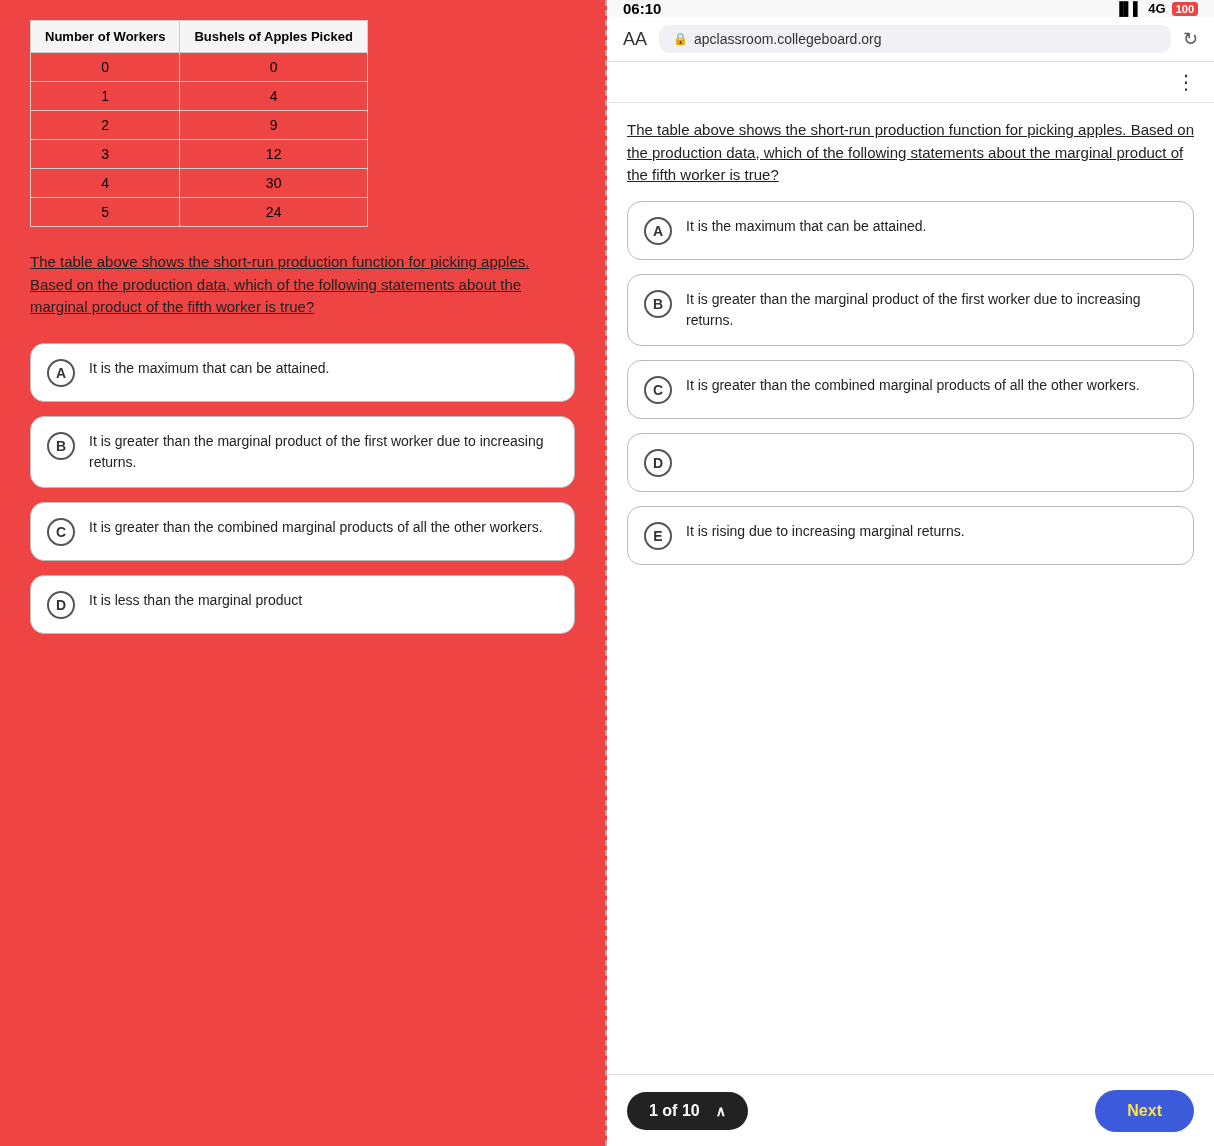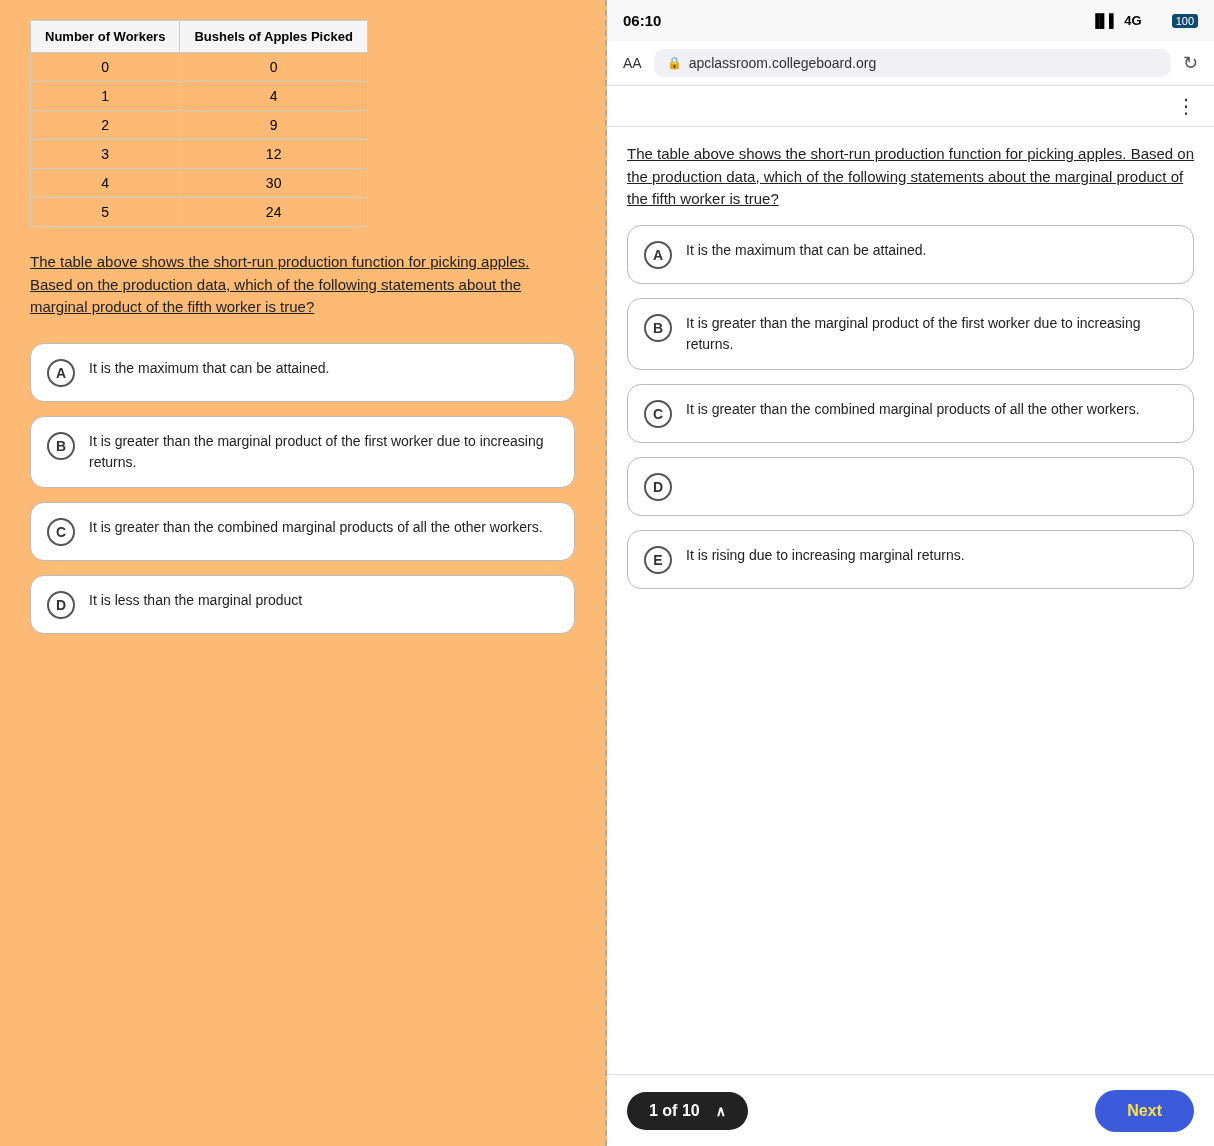--- a/index.html
+++ b/index.html
@@ -10,21 +10,21 @@
       height: 1146px;
       overflow: hidden;
       display: flex;
       flex-direction: row;
     }
 
     
     .left-panel {
       width: 607px;
       height: 1146px;
-      background: #fdba74;
+      background: #ef4444;
       padding: 20px 30px;
       border-right: 2px dashed #aaa;
       display: flex;
       flex-direction: column;
       gap: 24px;
       overflow: hidden;
     }
 
     
     .right-panel {
@@ -32,60 +32,59 @@
       height: 1146px;
       background: #ffffff;
       display: flex;
       flex-direction: column;
       overflow: hidden;
     }
 
     
     .status-bar {
       background: #f8f8f8;
-      padding: 12px 16px;
+      padding: 0 16px;
       display: flex;
       justify-content: space-between;
       align-items: center;
       font-size: 15px;
       font-weight: 600;
     }
     .status-time {
       font-size: 15px;
       font-weight: 700;
       color: #000;
     }
     .status-icons {
       display: flex;
       align-items: center;
       gap: 6px;
       font-size: 13px;
       color: #000;
     }
     .battery-badge {
-      background: #0c4a6e;
+      background: #ef4444;
       color: #fff;
       font-size: 11px;
-      font-weight: 400;
+      font-weight: 700;
       padding: 1px 4px;
       border-radius: 3px;
-      margin-left: 24px;
     }
 
     
     .address-bar {
       background: #ffffff;
       padding: 8px 16px;
       display: flex;
       align-items: center;
       gap: 12px;
       border-bottom: 1px solid #e0e0e0;
     }
     .aa-label {
-      font-size: 14px;
+      font-size: 18px;
       font-weight: 500;
       color: #333;
     }
     .url-box {
       flex: 1;
       background: #f0f0f5;
       border-radius: 10px;
       padding: 6px 14px;
       display: flex;
       align-items: center;

